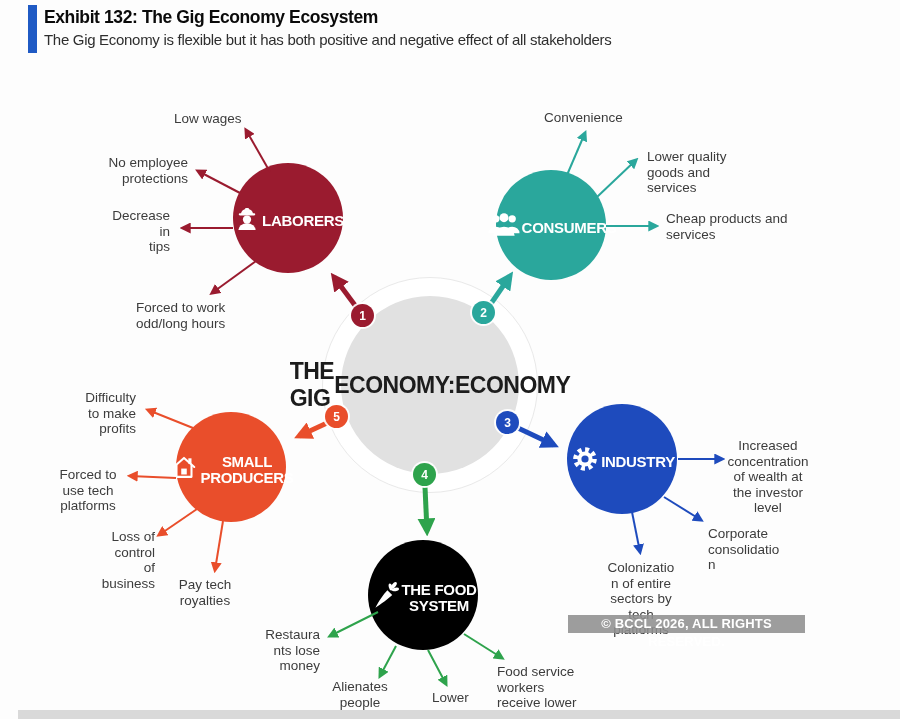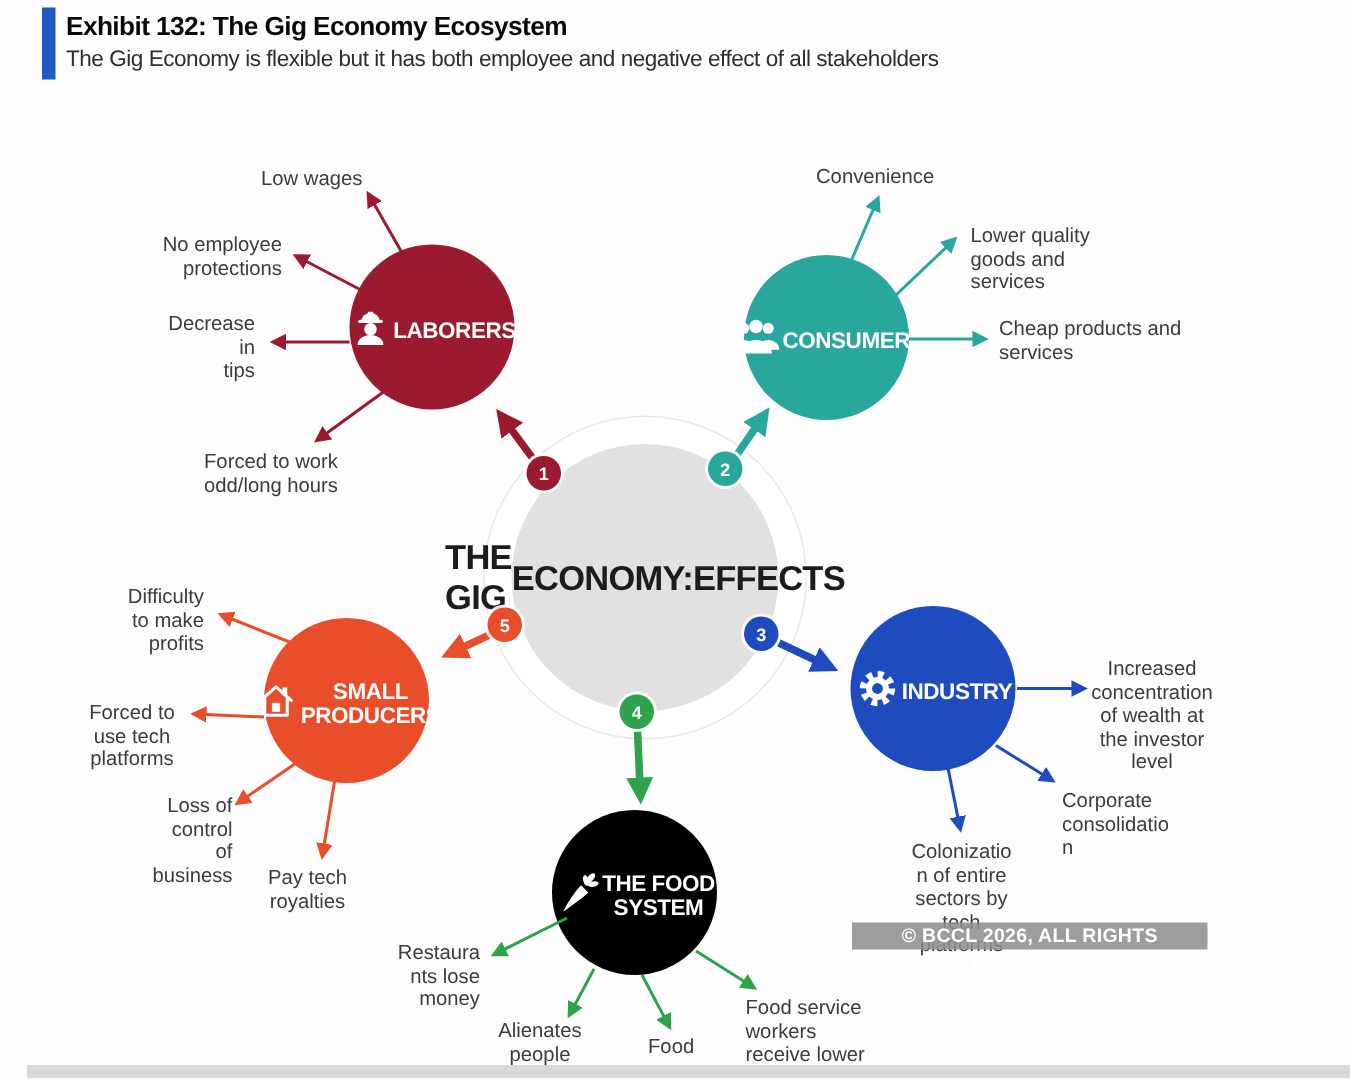--- a/index.html
+++ b/index.html
@@ -50,27 +50,27 @@
     color:#fff;font-weight:bold;font-size:13px;line-height:18px;text-align:center;letter-spacing:0.2px;z-index:7;}
   .bottom-strip{position:absolute;left:18px;top:710px;width:882px;height:9px;background:#d9d9d9;z-index:7;}
 </style>
 </head>
 <body>
 
 <div class="stage">
 
   <div class="accent-bar"></div>
   <div class="exhibit-title">Exhibit 132: The Gig Economy Ecosystem</div>
-  <div class="exhibit-subtitle">The Gig Economy is flexible but it has both employee and negative effect of all stakeholders</div>
+  <div class="exhibit-subtitle">The Gig Economy is flexible but it has both positive and negative effect of all stakeholders</div>
 
   <div class="center-outer">
     <div class="center-inner">
       <span class="ln">THE GIG</span>
       <span class="ln">ECONOMY:</span>
-      <span class="ln">EFFECTS</span>
+      <span class="ln">ECONOMY</span>
     </div>
   </div>
 
   <div class="node n-laborers">
     <span>
       <svg width="30" height="30" viewBox="0 0 40 40" fill="#fff">
         <path d="M12 14.5 a8 7 0 0 1 16 0 z"></path>
         <rect x="9" y="13.5" width="22" height="3" rx="1.5"></rect>
         <rect x="17.5" y="6.5" width="5" height="4.5" rx="1"></rect>
         <circle cx="20" cy="22" r="5.5"></circle>
@@ -158,21 +158,21 @@
 n of entire
 sectors by
 tech
 platforms</div>
 
   <div class="fx" style="left:262px;top:627px;width:58px;text-align:right;">Restaura
 nts lose
 money</div>
   <div class="fx" style="left:329px;top:679px;width:62px;text-align:center;">Alienates
 people</div>
-  <div class="fx" style="left:432px;top:690px;width:42px;">Food</div>
+  <div class="fx" style="left:432px;top:690px;width:42px;">Lower</div>
   <div class="fx" style="left:497px;top:664px;width:90px;">Food service
 workers
 receive lower</div>
 
   <div class="fx" style="left:72px;top:390px;width:64px;text-align:right;">Difficulty
 to make
 profits</div>
   <div class="fx" style="left:56px;top:467px;width:64px;text-align:center;">Forced to
 use tech
 platforms</div>

